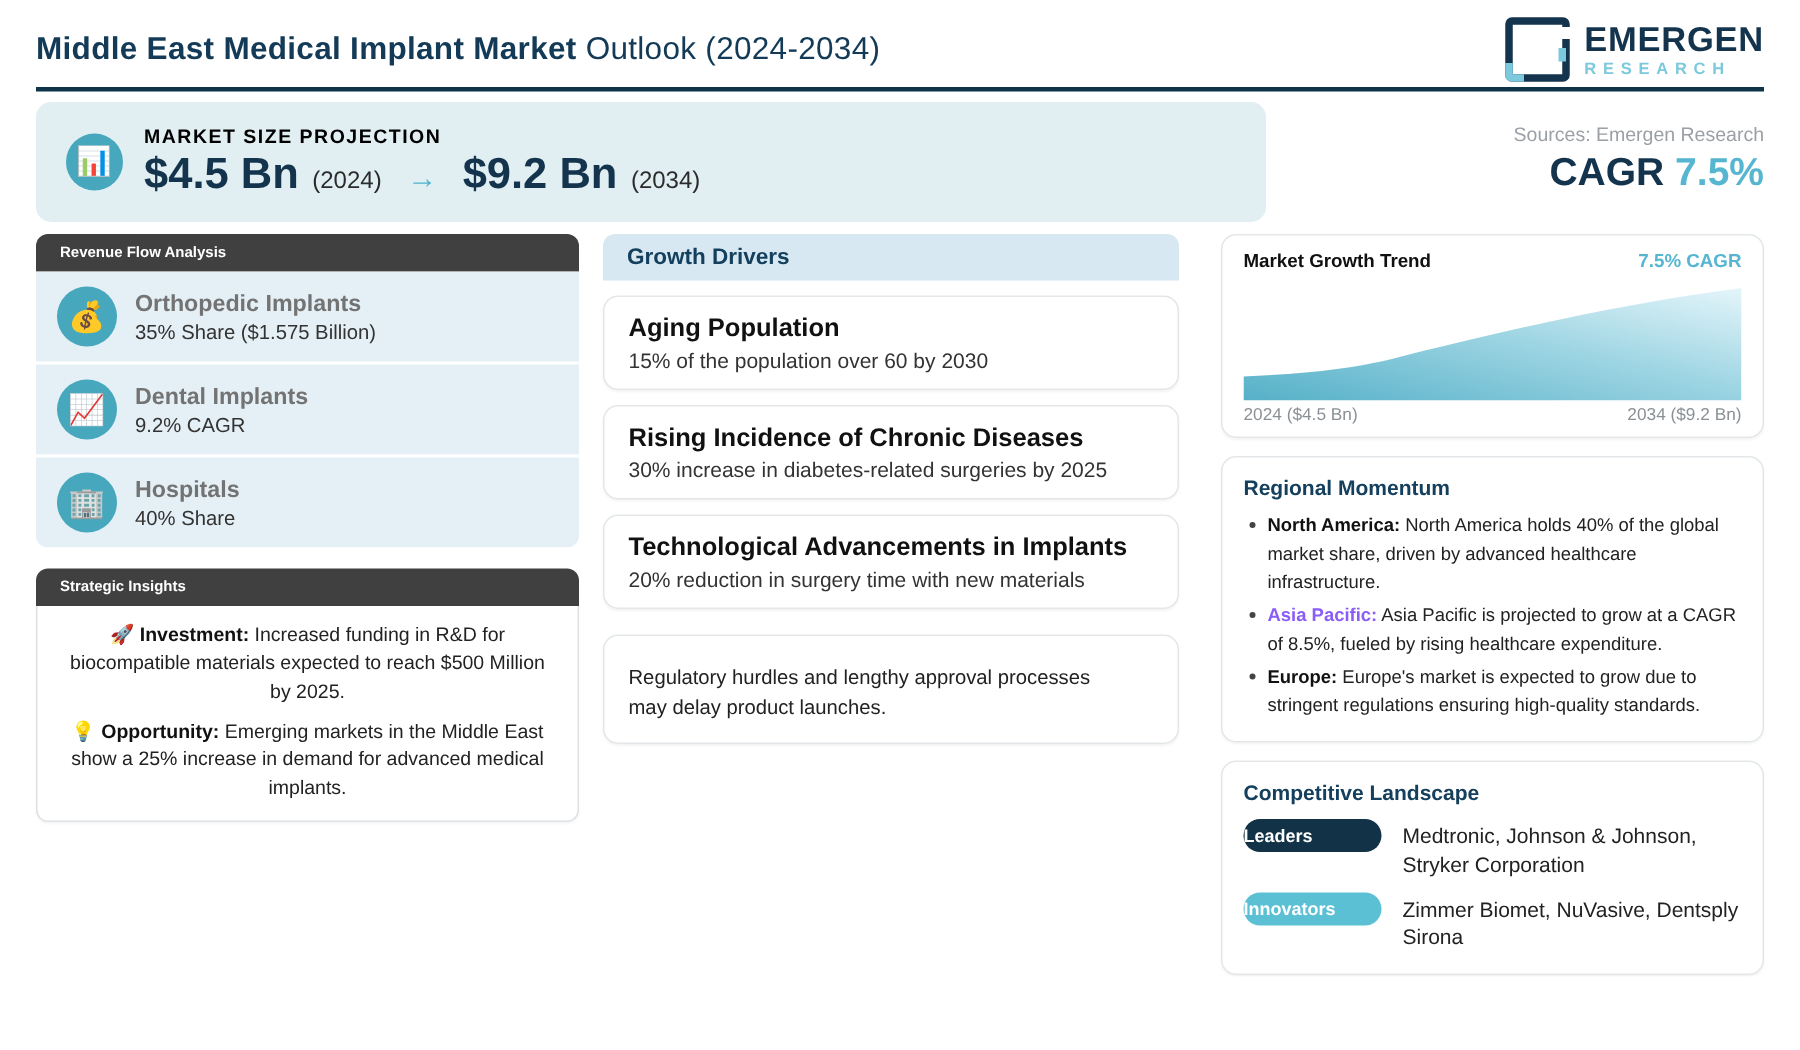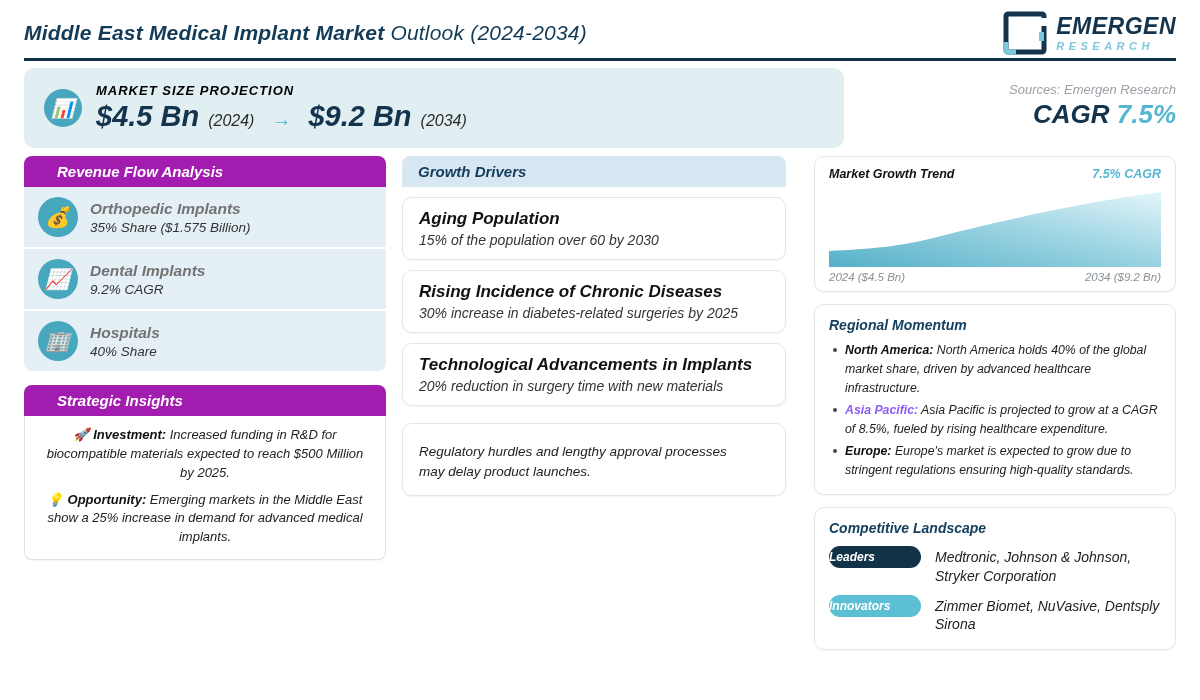--- a/index.html
+++ b/index.html
@@ -1,18 +1,18 @@
 <!DOCTYPE html>
 <html><head>
 <meta charset="utf-8">
 <style>
   * { margin:0; padding:0; box-sizing:border-box; }
   html,body { width:1200px; height:700px; background:#ffffff;
     font-family:"Liberation Sans", sans-serif; color:#222; }
-  .page { width:1200px; height:651px; background:#fff; overflow:hidden;font-style:italic; }
+  .page { width:1200px; height:651px; background:#fff; overflow:hidden; }
 
   
   .header { display:flex; justify-content:space-between; align-items:center;
     padding:8px 24px 0 24px; height:58px; }
   .page-title { font-size:21px; font-weight:normal; color:#133b57; letter-spacing:.2px; }
   .page-title b { font-weight:bold; }
   .logo { display:flex; align-items:center; gap:8px; }
   .logo-text { display:flex; flex-direction:column; line-height:1; }
   .logo-line1 { font-size:23px; font-weight:bold; color:#14344d; letter-spacing:.5px; }
   .logo-line2 { font-size:11px; font-weight:bold; color:#7cc8dd; letter-spacing:4.5px; margin-top:3px; }
@@ -35,22 +35,22 @@
   .cagr-line { font-size:26px; font-weight:bold; margin-top:2px; }
   .cagr-line .lbl { color:#14344d; }
   .cagr-line .val { color:#56b6d1; }
 
   
   .main { display:flex; align-items:flex-start; padding:8px 24px 0 24px; }
   .col-left { width:362px; }
   .col-mid { width:384px; margin-left:16px; }
   .col-right { width:362px; margin-left:28px; }
 
-  .navy-head { background:#a21caf; color:#fff; font-size:15px; font-weight:bold;
-    padding:7px 33px; border-radius:8px 8px 0 0; }
+  .navy-head { background:#404040; color:#fff; font-size:10px; font-weight:bold;
+    padding:7px 16px; border-radius:8px 8px 0 0; }
   .rev-list { border-radius:0 0 8px 8px; overflow:hidden; }
   .rev-item { background:#e4f0f5; display:flex; align-items:center; gap:12px;
     padding:10px 14px; border-top:2px solid #fff; }
   .rev-item:first-child { border-top:none; }
   .rev-icon { width:40px; height:40px; border-radius:50%; background:#46a7bd; flex:0 0 40px;
     display:flex; align-items:center; justify-content:center; font-size:20px; }
   .rev-title { font-size:15.5px; font-weight:bold; color:#737373; }
   .rev-sub { font-size:13.5px; color:#333; margin-top:2px; }
 
   .insights { margin-top:14px; }

